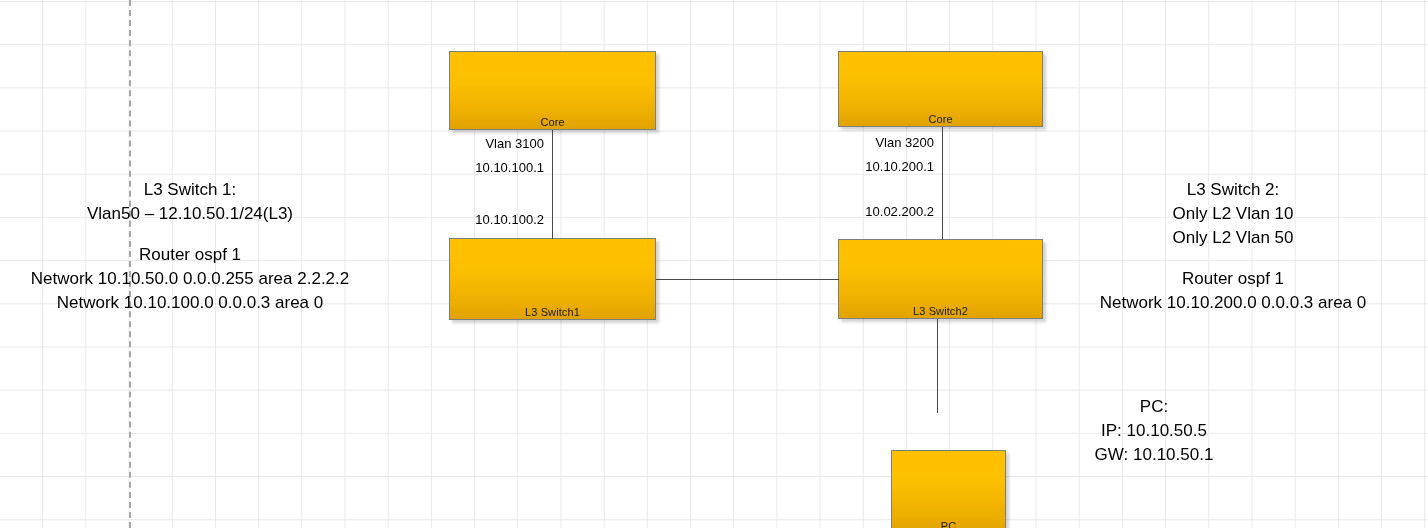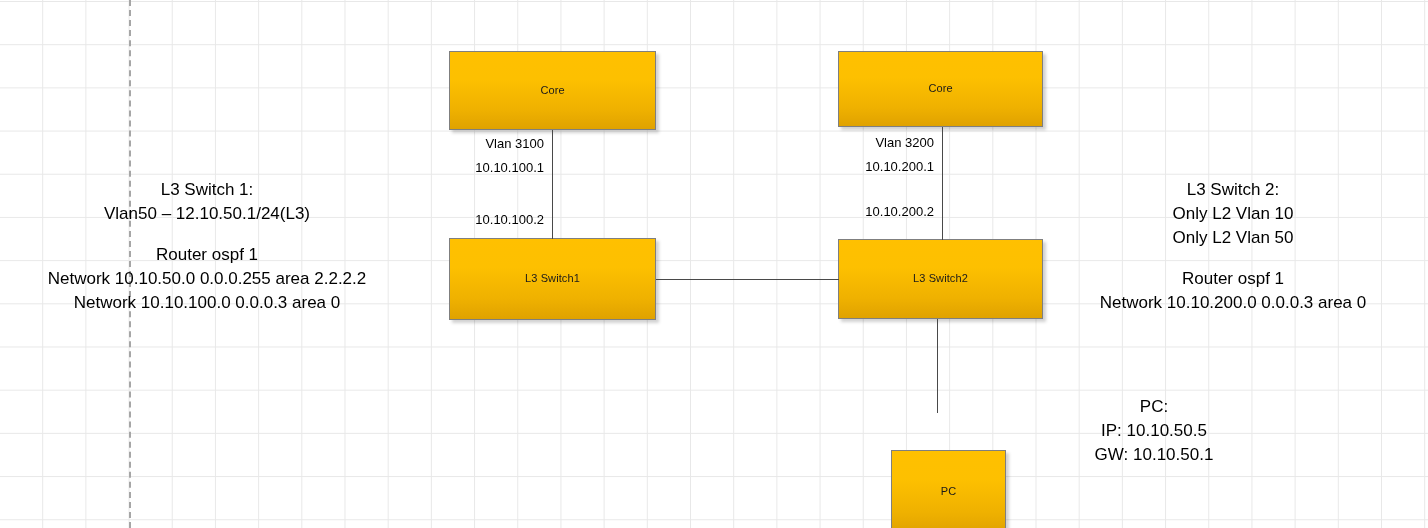--- a/index.html
+++ b/index.html
@@ -36,21 +36,21 @@
   }
 
   
   .node {
     position: absolute;
     box-sizing: border-box;
     border: 1px solid #7f7f7f;
     background: linear-gradient(to bottom, #ffc000 0%, #fdc000 35%, #efb100 75%, #e0a200 100%);
     box-shadow: 3px 3px 3px rgba(0,0,0,0.18);
     display: flex;
-    align-items: center;
+    align-items: flex-end;
     justify-content: center;
   }
   .node .node-label {
     font-size: 11px;
     color: #1a1a1a;
     text-align: center;
     line-height: 1.2;
     letter-spacing: 0.1px;
   }
 
@@ -122,24 +122,24 @@
   <div class="hline" style="left:656px; top:279px; width:183px;"></div>
 
   <div class="vline" style="left:937px; top:319px; height:94px;"></div>
 
   <div class="txt right" style="left:392px; top:132px; width:152px;">Vlan 3100</div>
   <div class="txt right" style="left:392px; top:156px; width:152px;">10.10.100.1</div>
   <div class="txt right" style="left:392px; top:208px; width:152px;">10.10.100.2</div>
 
   <div class="txt right" style="left:782px; top:131px; width:152px;">Vlan 3200</div>
   <div class="txt right" style="left:782px; top:155px; width:152px;">10.10.200.1</div>
-  <div class="txt right" style="left:782px; top:200px; width:152px;">10.10.200.2</div>
+  <div class="txt right" style="left:782px; top:200px; width:152px;">10.02.200.2</div>
 
 
-  <div class="annot-block" style="left:17px; top:178px; width:380px;">
+  <div class="annot-block" style="left:0; top:178px; width:380px;">
     <span class="line">L3 Switch 1:</span>
     <span class="line">Vlan50 – 12.10.50.1/24(L3)</span>
     <span class="blank"></span>
     <span class="line">Router ospf 1</span>
     <span class="line">Network 10.10.50.0 0.0.0.255 area 2.2.2.2</span>
     <span class="line">Network 10.10.100.0 0.0.0.3 area 0</span>
   </div>
 
   <div class="annot-block" style="left:1053px; top:178px; width:360px;">
     <span class="line">L3 Switch 2:</span>

